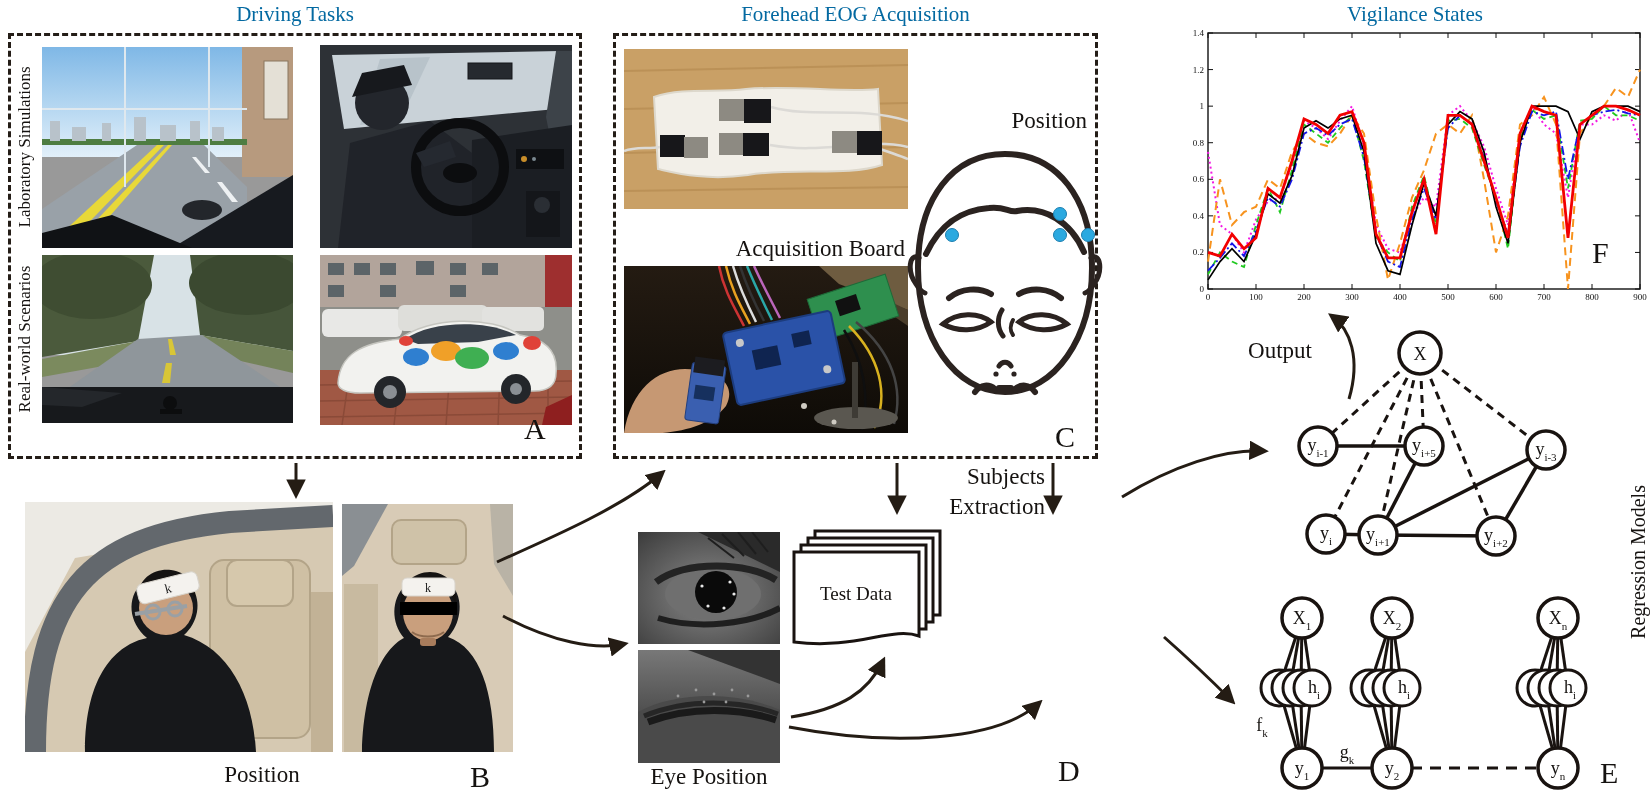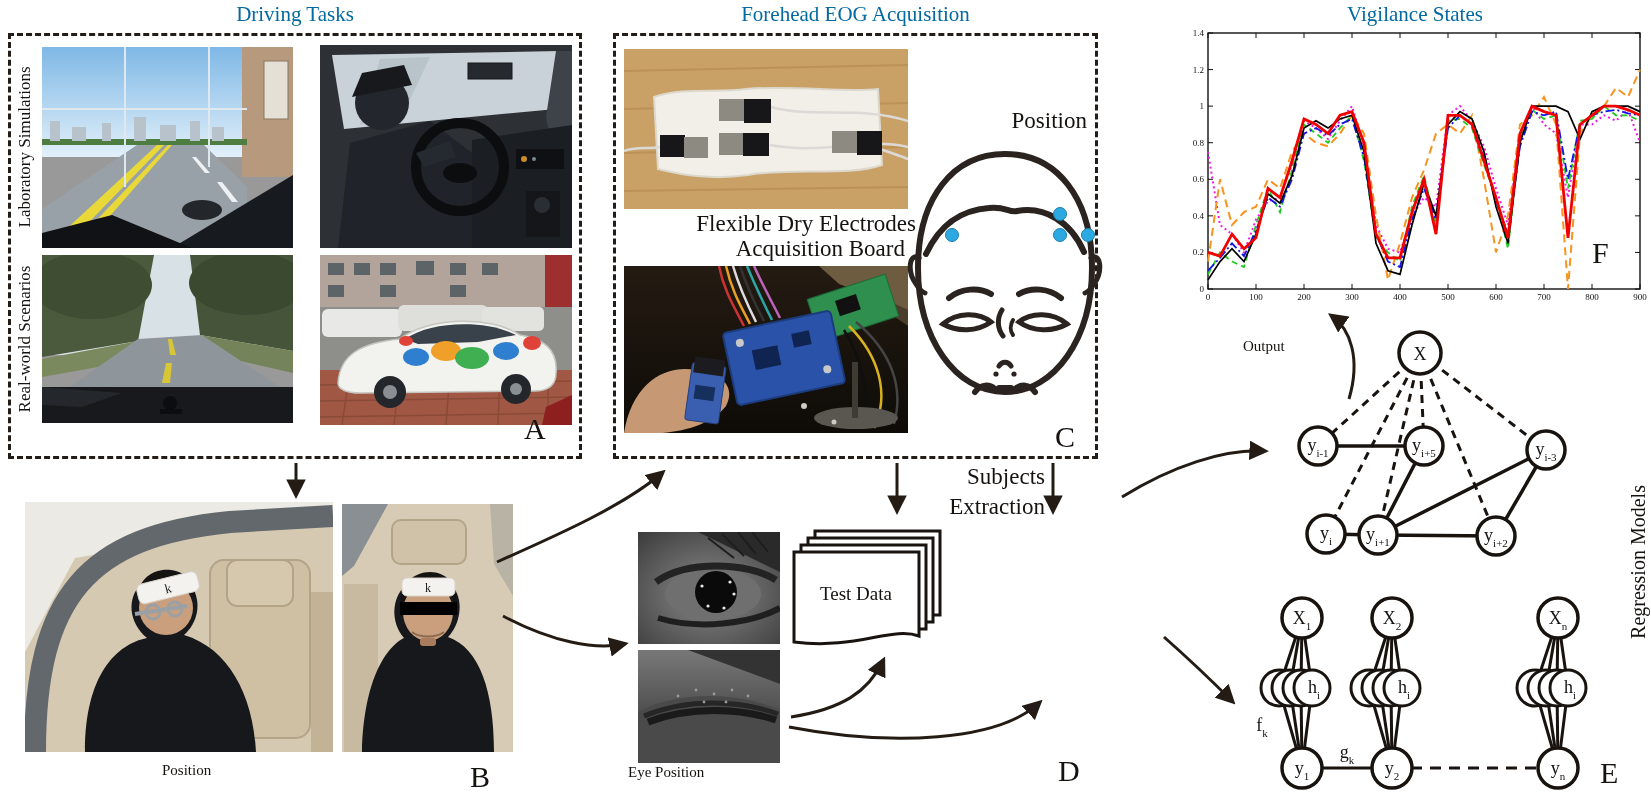--- a/index.html
+++ b/index.html
@@ -2,21 +2,21 @@
 <html><head>
 <meta charset="utf-8">
 <style>
   * { box-sizing: border-box; margin: 0; padding: 0; }
   html,body { background:#fff; }
   #fig { position:relative; width:1651px; height:799px; background:#fff;
          font-family:"Liberation Serif", serif; color:#151210; overflow:hidden; }
   .abs { position:absolute; }
   .title { position:absolute; text-align:center; font-size:21px; color:#0369a1; }
   .cap   { position:absolute; text-align:right; font-size:23px; color:#151210;font-family:Liberation Serif, serif; }
-  .cap-lg{ position:absolute; font-size:15px; color:#151210; }
+  .cap-lg{ position:absolute; text-align:center; font-size:23px; color:#151210; }
   .corner{ position:absolute; font-size:30px; color:#151210; }
   .rot   { position:absolute; transform:translate(-50%,-50%) rotate(-90deg);
            white-space:nowrap; font-size:17px; color:#151210; }
   .rot-lg{ position:absolute; transform:translate(-50%,-50%) rotate(-90deg);
            white-space:nowrap; font-size:20px; color:#151210; }
   .dashed-box { position:absolute; border:3px dashed #241d17; }
   .photo { position:absolute; overflow:hidden; background:#999; }
   .photo svg { display:block; }
   svg text { font-family:"Liberation Serif", serif; }
   .overlay { position:absolute; left:0; top:0; pointer-events:none; }
@@ -223,21 +223,20 @@
         <rect x="120" y="50" width="27" height="24" fill="#17171a"></rect>
       <rect x="36" y="86" width="25" height="22" fill="#17171a"></rect>
         <rect x="60" y="88" width="24" height="21" fill="#8d8a82"></rect>
       <rect x="95" y="84" width="25" height="22" fill="#8d8a82"></rect>
         <rect x="119" y="84" width="26" height="23" fill="#17171a"></rect>
       <rect x="208" y="82" width="26" height="22" fill="#8d8a82"></rect>
         <rect x="233" y="82" width="25" height="24" fill="#17171a"></rect>
     </svg>
   </div>
 
-  <div class="cap" style="left:616px; top:211px; width:300px;">Flexible Dry Electrodes</div>
   <div class="cap" style="left:616px; top:236px; width:289px;">Acquisition Board</div>
 
   <div class="photo" style="left:624px; top:266px; width:284px; height:167px;">
     <svg width="284" height="167" viewBox="0 0 284 167">
       <defs>
           <linearGradient id="bd" x1="0" y1="0" x2="0" y2="1">
         <stop offset="0" stop-color="#241b12"></stop>
             <stop offset="1" stop-color="#0e0b07"></stop>
           </linearGradient>
         </defs>

